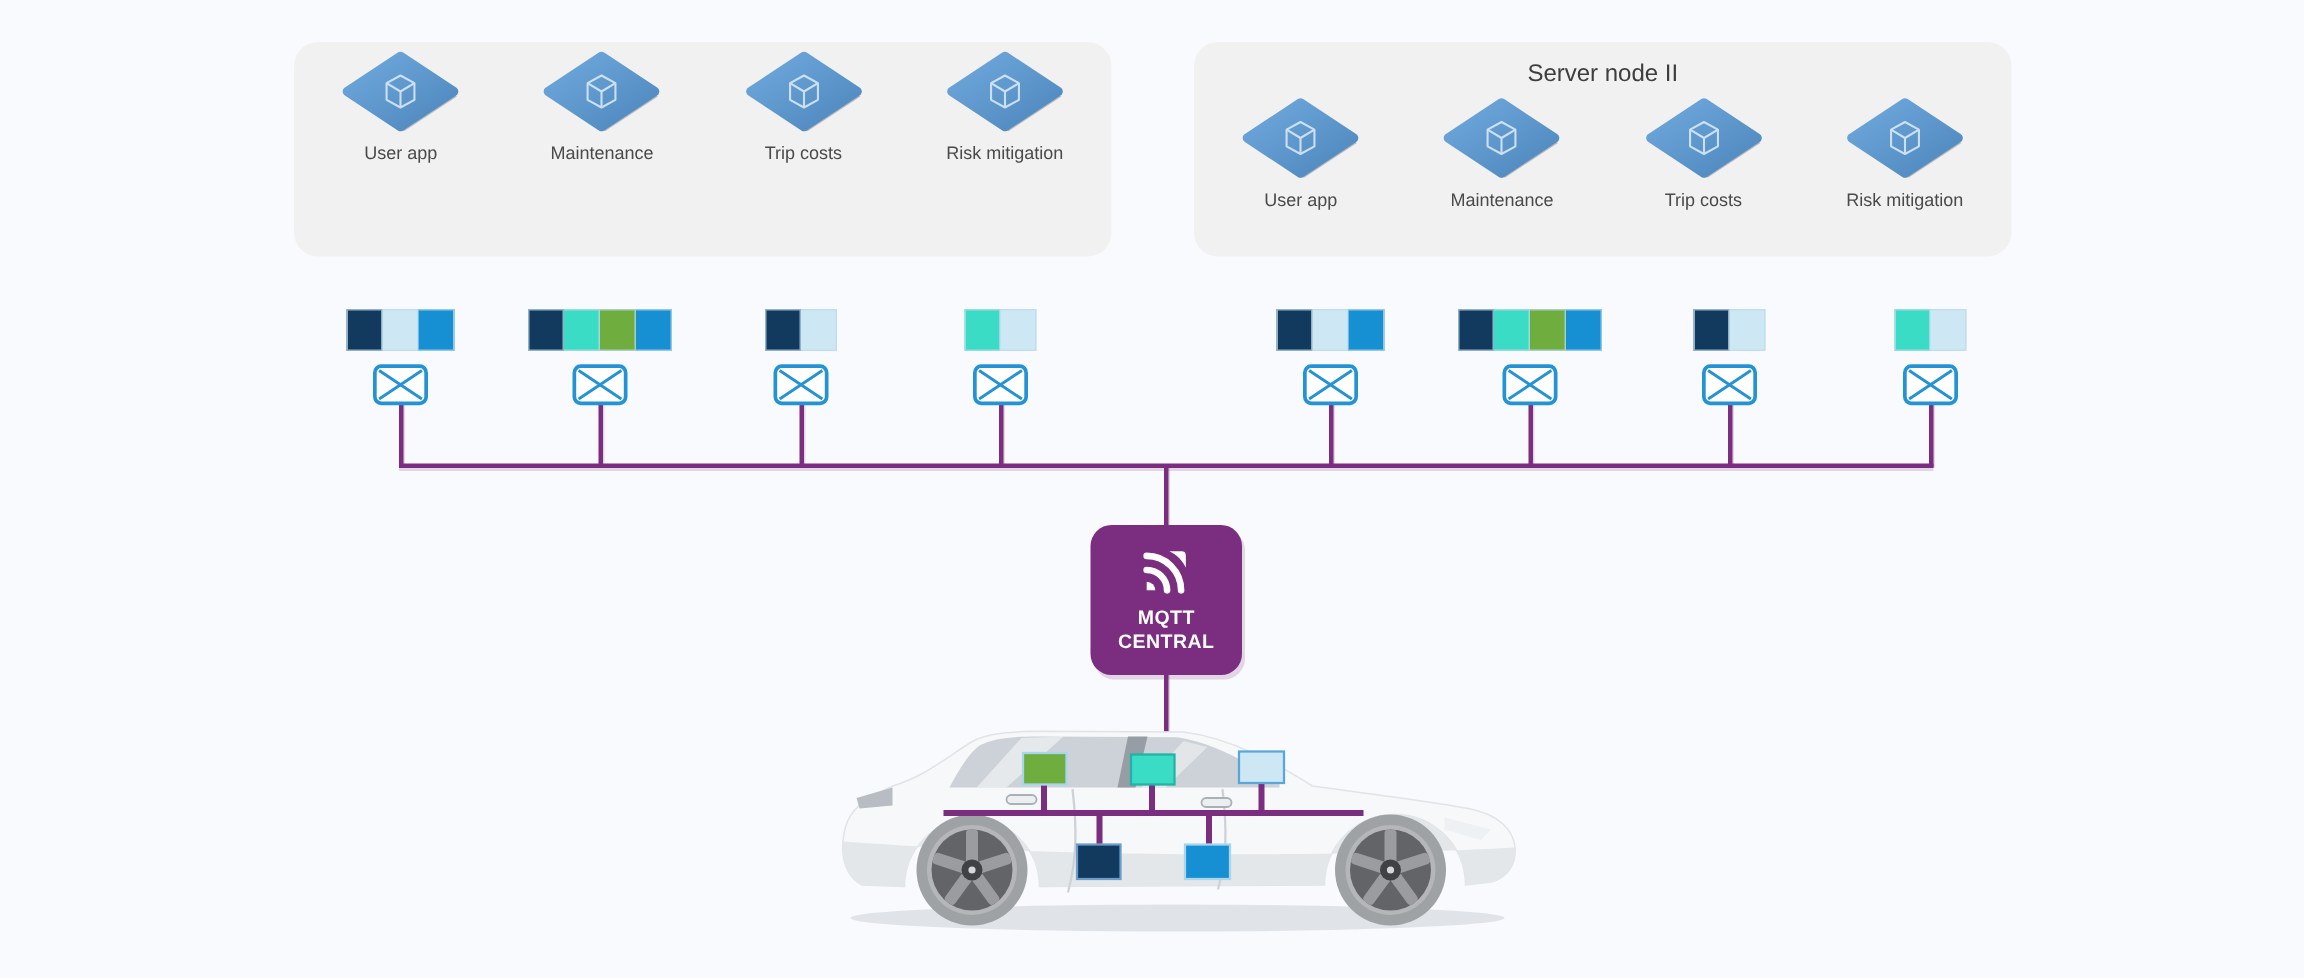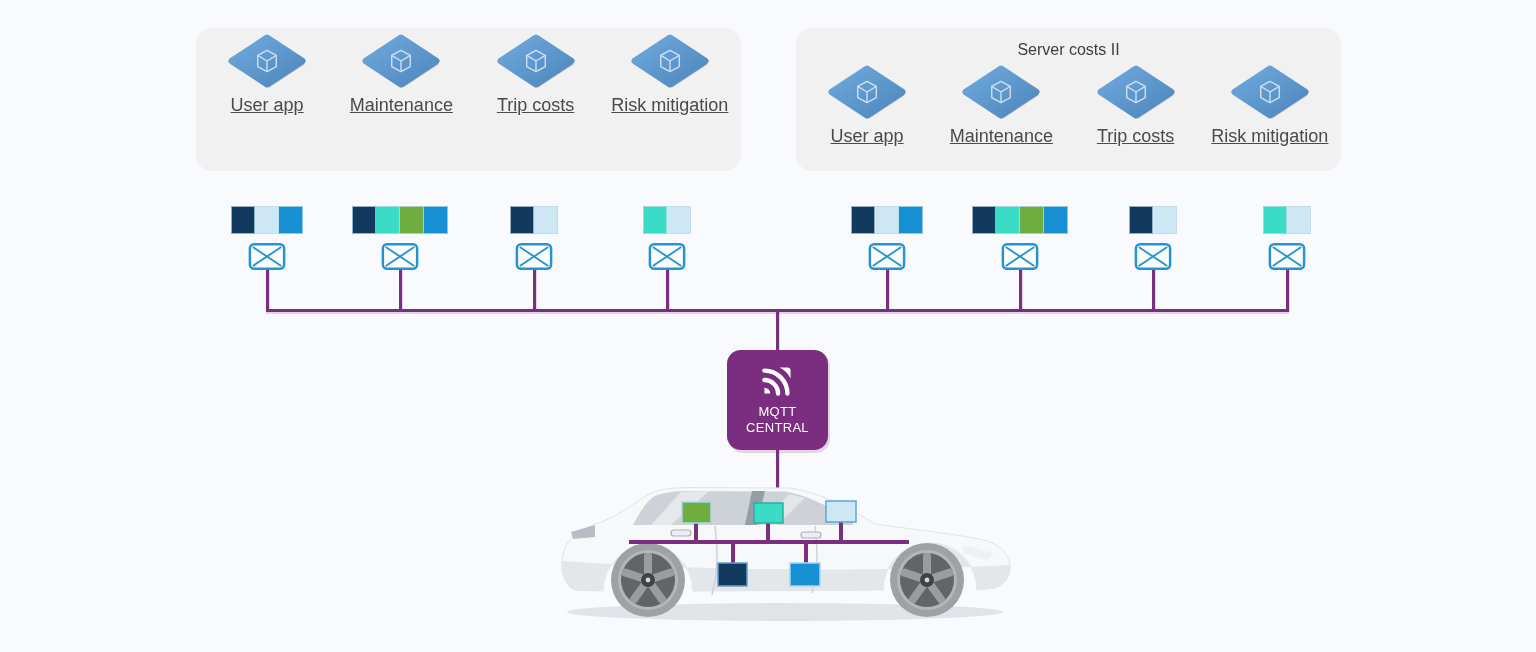--- a/index.html
+++ b/index.html
@@ -23,21 +23,21 @@
     position:absolute;top:28px;width:545px;height:143px;
     background:var(--panel-bg);border-radius:16px;
   }
   .panel-title{
     padding-top:13px;text-align:center;
     font-size:16px;color:var(--text-dark);
   }
   .panel-apps{display:flex;margin-top:5px;padding:0 4px;}
   .app-col{flex:1;display:flex;flex-direction:column;align-items:center;}
   .diamond{width:78px;height:56px;display:block;}
-  .app-label{margin-top:6px;font-size:18px;color:var(--text-label);text-decoration:underline;}
+  .app-label{margin-top:6px;font-size:12px;color:var(--text-label);}
 
   
   .msg-col{
     position:absolute;top:206px;transform:translateX(-50%);
     display:flex;flex-direction:column;align-items:center;z-index:3;
   }
   .chips{display:flex;}
   .chip{
     width:24px;height:28px;display:block;
     border:1px solid rgba(188,218,238,.75);
@@ -58,21 +58,21 @@
   
   .broker{
     position:absolute;left:727px;top:350px;width:101px;height:100px;
     background:var(--purple);border-radius:14px;z-index:4;
     display:flex;flex-direction:column;align-items:center;justify-content:center;
     box-shadow:2px 3px 0 rgba(123,45,128,.18);
   }
   .broker-icon{width:33px;height:33px;display:block;}
   .broker-label{
     margin-top:7px;text-align:center;color:#ffffff;
-    font-size:13px;font-weight:normal;line-height:16px;letter-spacing:.3px;
+    font-size:13px;font-weight:bold;line-height:16px;letter-spacing:.3px;
   }
   .broker-label span{display:block;}
 
   
   .car{position:absolute;left:553px;top:468px;width:470px;height:160px;z-index:2;}
 </style>
 </head>
 <body>
 
 <div class="canvas">
@@ -121,21 +121,21 @@
       <div class="app-col">
         <svg class="diamond">
             <use href="#sym-diamond"></use>
           </svg>
         <div class="app-label">Risk mitigation</div>
       </div>
     </div>
   </section>
 
   <section class="panel" style="left:796px">
-    <div class="panel-title">Server costs II</div>
+    <div class="panel-title">Server node II</div>
     <div class="panel-apps">
       <div class="app-col">
         <svg class="diamond">
             <use href="#sym-diamond"></use>
           </svg>
         <div class="app-label">User app</div>
       </div>
       <div class="app-col">
         <svg class="diamond">
             <use href="#sym-diamond"></use>

